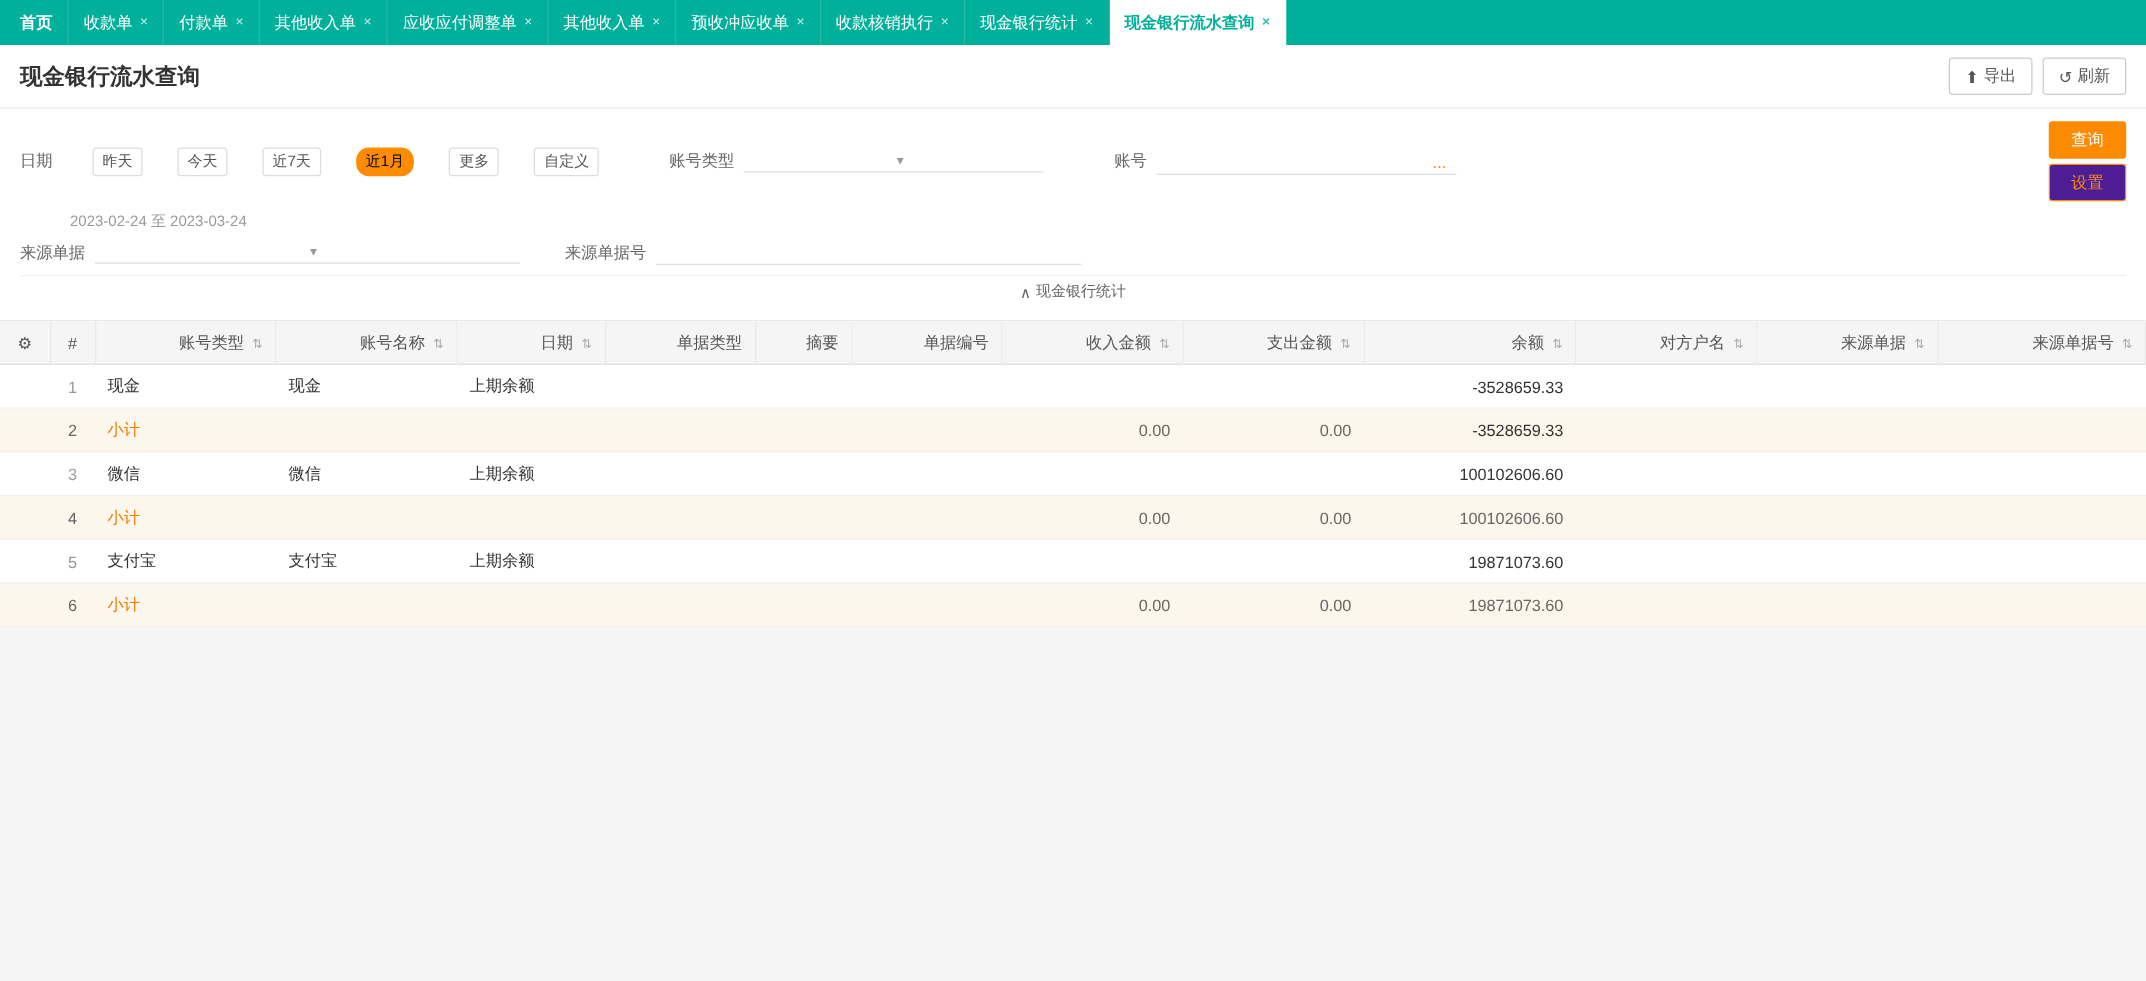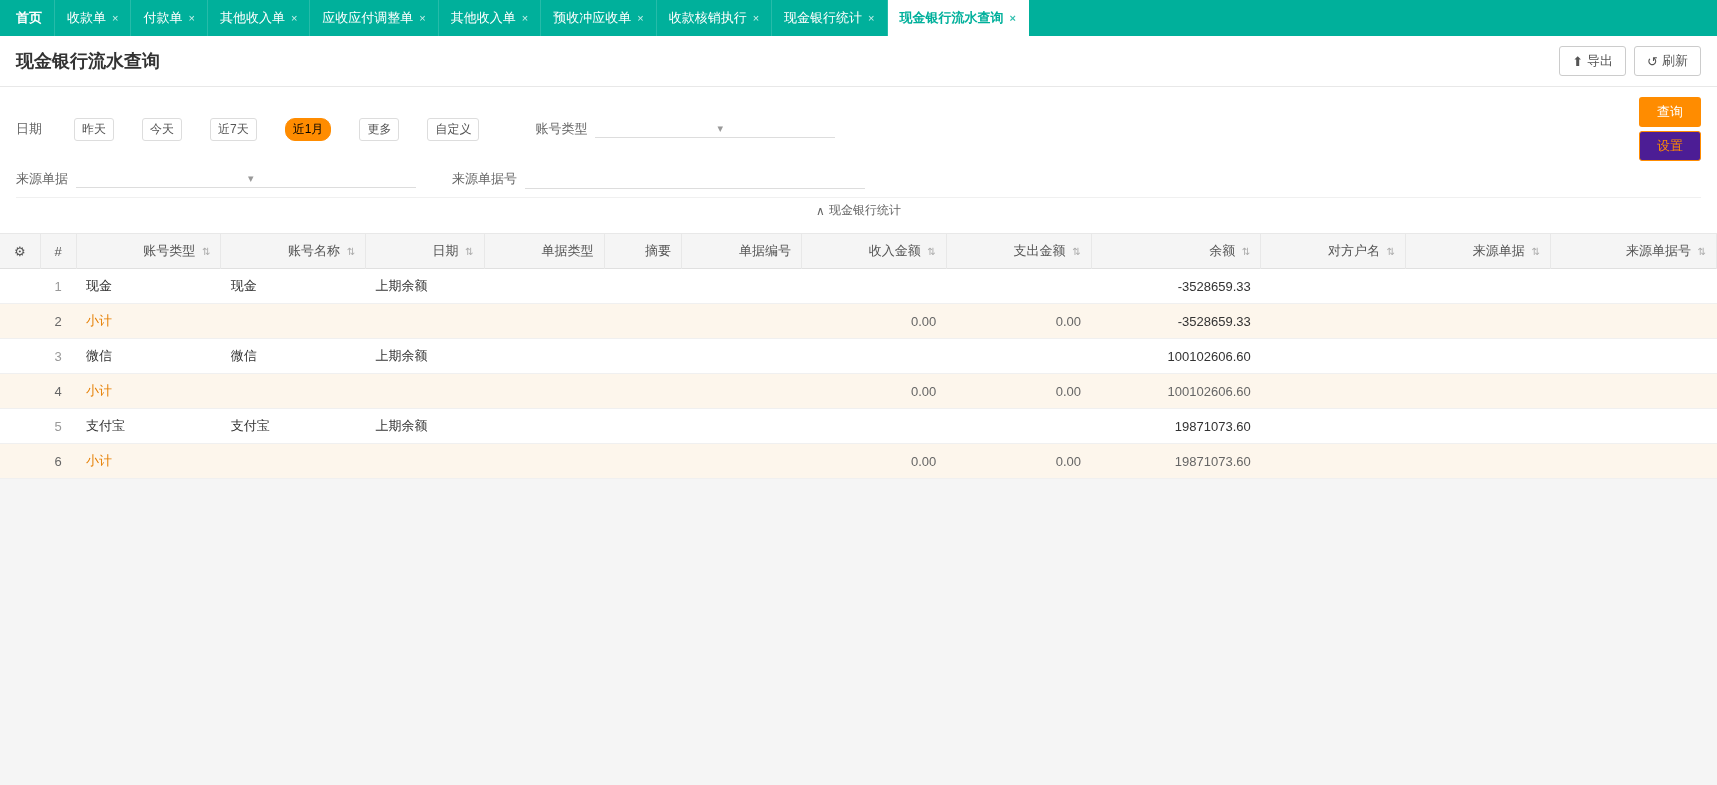--- a/index.html
+++ b/index.html
@@ -295,27 +295,37 @@
     </div>
 
     <div style="display:flex;align-items:center;gap:8px;margin-left:40px;">
       <span class="filter-label">账号类型</span>
       <div class="filter-select" style="min-width:240px;">
         <span></span>
         <span class="arrow">▾</span>
       </div>
     </div>
 
+    <div style="display:flex;align-items:center;gap:8px;margin-left:40px;">
+      <span class="filter-label">账号</span>
+      <div class="filter-input-wrap" style="min-width:240px;">
+        <input type="text" placeholder="" style="">
+        <span class="ellipsis-btn">...</span>
+      </div>
+    </div>
 
     <div style="display:flex;flex-direction:column;gap:4px;margin-left:auto;">
       <button class="btn-query">查询</button>
       <button class="btn-settings">设置</button>
     </div>
   </div>
 
+  <div style="display:flex;align-items:center;padding-left:36px;margin-bottom:6px;">
+    <span class="date-range-text">2023-02-24 至 2023-03-24</span>
+  </div>
 
   <div class="filter-row">
     <div style="display:flex;align-items:center;gap:8px;">
       <span class="filter-label">来源单据</span>
       <div class="filter-select" style="min-width:340px;">
         <span></span>
         <span class="arrow">▾</span>
       </div>
     </div>
     <div style="display:flex;align-items:center;gap:8px;margin-left:20px;">

